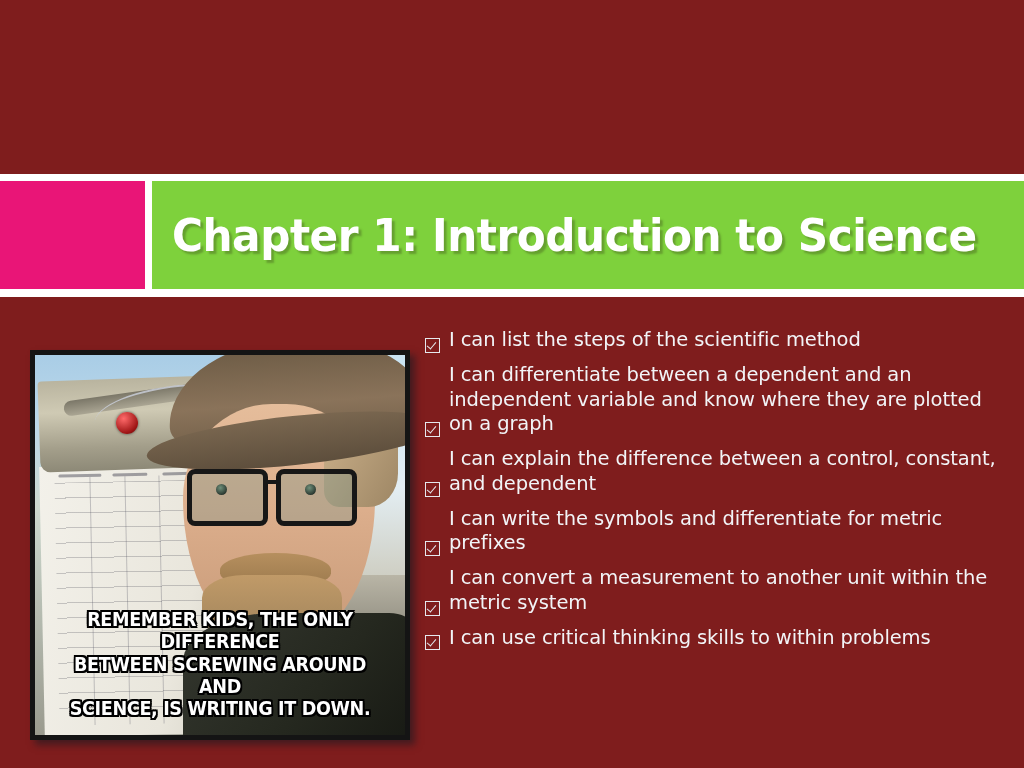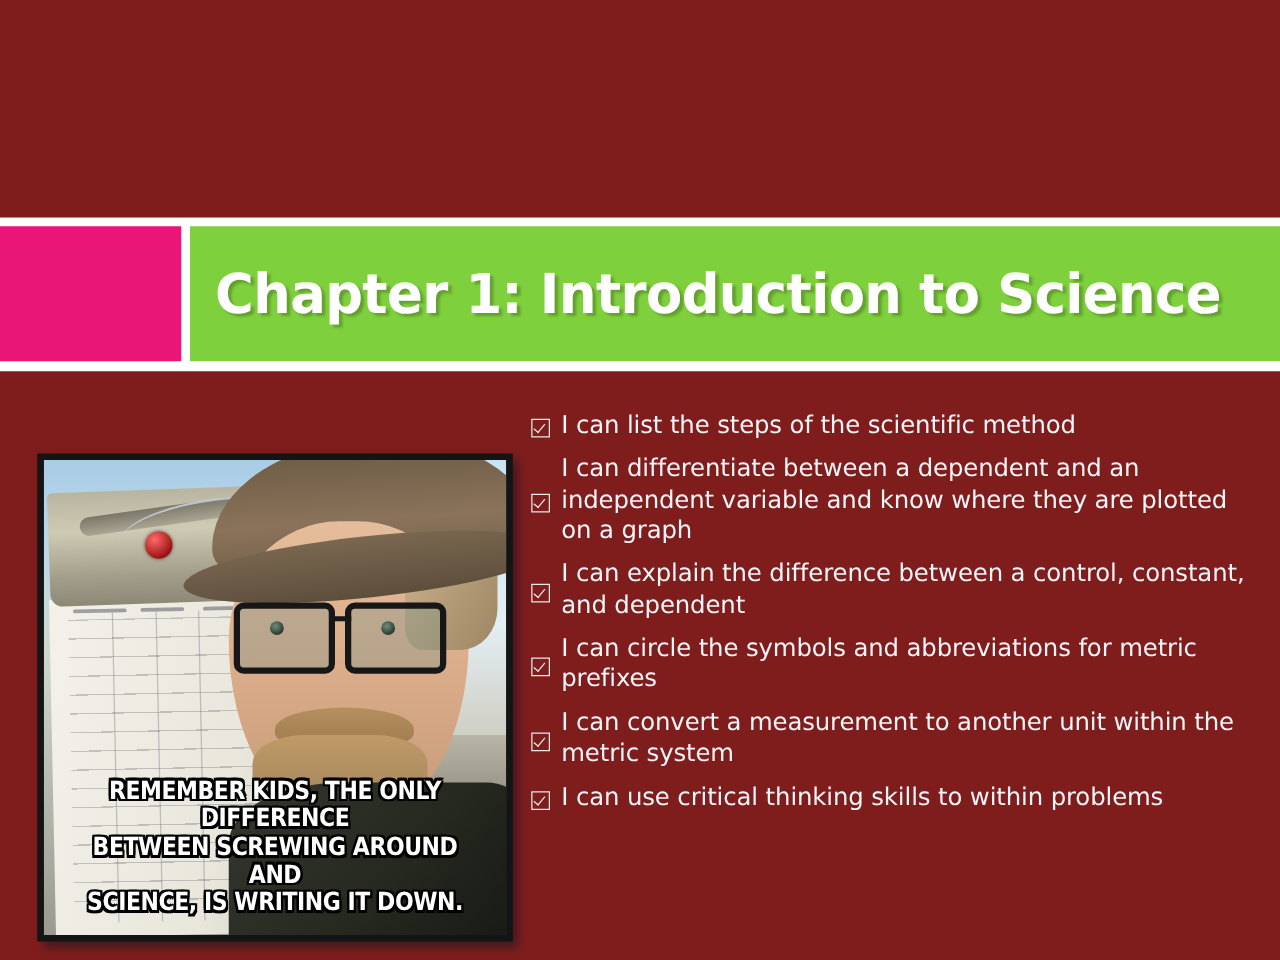--- a/index.html
+++ b/index.html
@@ -66,21 +66,21 @@
     left: 0;
     top: 297px;
     width: 1024px;
     height: 471px;
   }
 
   
   #picture-frame {
     position: absolute;
     left: 30px;
-    top: 66px;
+    top: 53px;
     width: 380px;
     height: 390px;
     border: 5px solid #141414;
     box-sizing: border-box;
     background: #0b0b0b;
     box-shadow: 5px 5px 7px rgba(20,25,35,0.55);
     overflow: hidden;
   }
   .pic-inner {
     position: absolute;
@@ -301,21 +301,21 @@
 
   
   #bullet-list {
     position: absolute;
     left: 425px;
     top: 31px;
     width: 585px;
   }
   .bullet-item {
     display: flex;
-    align-items: center;
+    align-items: flex-end;
     color: #f2f4f7;
     font-family: "DejaVu Sans", sans-serif;
     font-size: 19.5px;
     line-height: 1.27;
     margin-bottom: 10px;
     letter-spacing: -0.1px;
   }
   .bullet-marker {
     flex: 0 0 auto;
     width: 15px;
@@ -404,21 +404,21 @@
       <div class="bullet-item">
         <span class="bullet-marker"></span>
         <span class="bullet-text">I can differentiate between a dependent and an independent variable and know where they are plotted on a graph</span>
       </div>
       <div class="bullet-item">
         <span class="bullet-marker"></span>
         <span class="bullet-text">I can explain the difference between a control, constant, and dependent</span>
       </div>
       <div class="bullet-item">
         <span class="bullet-marker"></span>
-        <span class="bullet-text">I can circle the symbols and abbreviations for metric prefixes</span>
+        <span class="bullet-text">I can write the symbols and differentiate for metric prefixes</span>
       </div>
       <div class="bullet-item">
         <span class="bullet-marker"></span>
         <span class="bullet-text">I can convert a measurement to another unit within the metric system</span>
       </div>
       <div class="bullet-item">
         <span class="bullet-marker"></span>
         <span class="bullet-text">I can use critical thinking skills to within problems</span>
       </div>
     </div>

